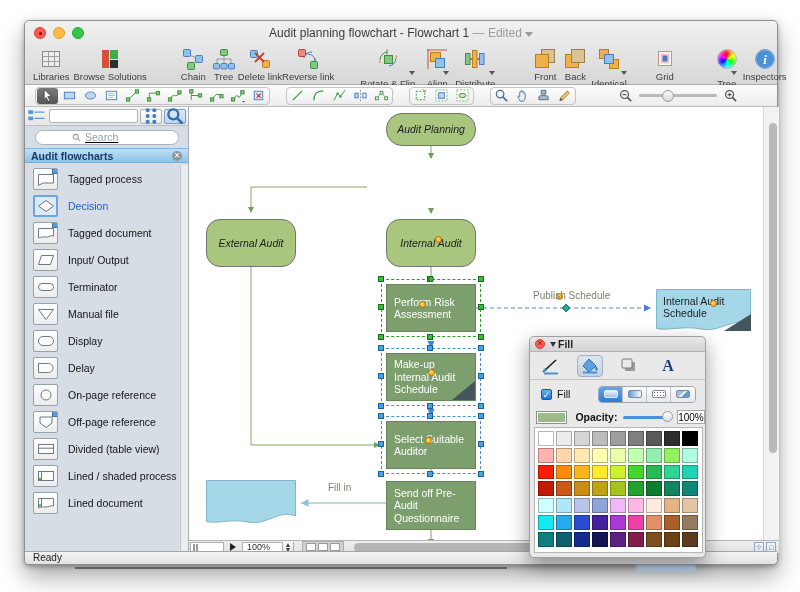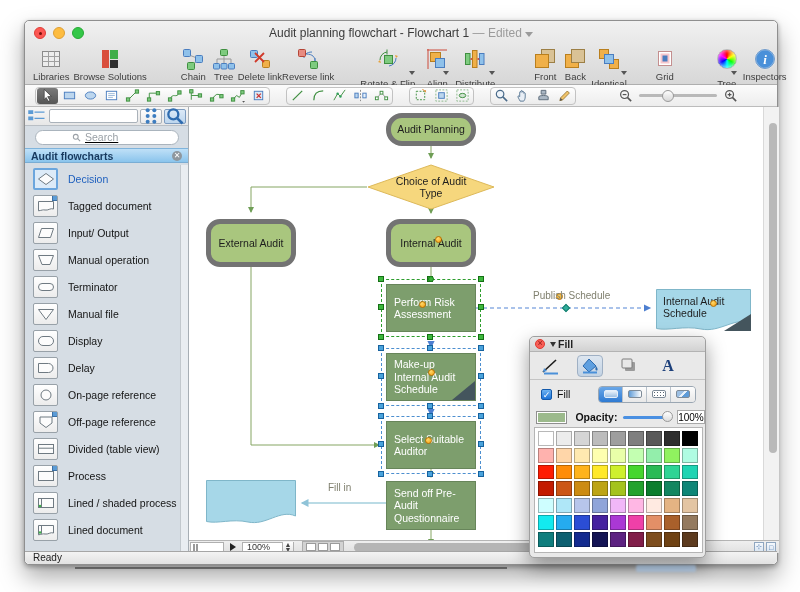--- a/index.html
+++ b/index.html
@@ -72,21 +72,21 @@
 
   
   .canvas { position:absolute; left:164px; top:86px; width:590px; height:446px; background:#fff; overflow:hidden; }
   .pageedge { position:absolute; left:574px; top:0; bottom:13px; width:1px; background:#d9d9d9; }
   .pagemargin { position:absolute; left:575px; right:0; top:0; bottom:13px; background:#f2f2f2; }
   .vscroll { position:absolute; right:1px; top:2px; width:9px; height:418px; }
   .vthumb { position:absolute; left:0; top:14px; width:8px; height:330px; background:#b9b9b9; border-radius:4px; }
   .connectors { position:absolute; left:0; top:0; pointer-events:none; }
 
   .node { position:absolute; font-size:10.5px; line-height:1.18; color:#1d1d1d; }
-  .term { background:#a9c67e; border:5px solid #737373; display:flex; align-items:center; justify-content:center; text-align:center; }
+  .term { background:#a9c67e; border:1px solid #737373; display:flex; align-items:center; justify-content:center; text-align:center;font-style:italic; }
   .pill { border-radius:16px; }
   .rrect { border-radius:14px; }
   .dark { background:#7d9e6d; border:1px solid #67855a; color:#fff; display:flex; align-items:center; padding:3px 7px; }
   .diam { display:flex; align-items:center; justify-content:center; text-align:center; }
   .diam svg, .doc svg { position:absolute; left:0; top:0; }
   .diam .txt { position:relative; width:74px; }
   .doc { position:absolute; }
   .doc .txt { position:relative; padding:6px 0 0 7px; font-size:10.5px; line-height:1.18; color:#1d1d1d; }
   .fold { position:absolute; right:0; bottom:0; width:0; height:0; border-bottom:19px solid #44555d; border-left:23px solid transparent; }
 
@@ -545,20 +545,31 @@
             <path d="M7.6 7.6L10.8 10.8" stroke="#9aa0a6" stroke-width="1.5"></path>
           </svg>
         <input placeholder="Search" style="">
       </div>
     </div>
     <div class="shead">
       <span class="t">Audit flowcharts</span>
       <span class="x">✕</span>
     </div>
     <div class="slist" id="slist">
+        <div class="sitem">
+          <span class="sicon">
+            <svg viewBox="0 0 20 16">
+              <g fill="#fcfcfc" stroke="#6f7a82" stroke-width="1">
+                <path d="M2.5 3.5h15v8.5h-10.5l-4.5 2.5z"></path>
+              </g>
+            </svg>
+            <span class="badge"></span>
+          </span>
+          <span class="slabel">Tagged process</span>
+        </div>
         <div class="sitem sel">
           <span class="sicon">
             <svg viewBox="0 0 20 16">
               <g fill="#fcfcfc" stroke="#6f7a82" stroke-width="1">
                 <path d="M10 2.5L17.5 8 10 13.5 2.5 8z"></path>
               </g>
             </svg>
           </span>
           <span class="slabel">Decision</span>
         </div>
@@ -575,30 +586,20 @@
         </div>
         <div class="sitem">
           <span class="sicon">
             <svg viewBox="0 0 20 16">
               <g fill="#fcfcfc" stroke="#6f7a82" stroke-width="1">
                 <path d="M5.5 3.5h12l-3 9h-12z"></path>
               </g>
             </svg>
           </span>
           <span class="slabel">Input/ Output</span>
-        </div>
-        <div class="sitem">
-          <span class="sicon">
-            <svg viewBox="0 0 20 16">
-              <g fill="#fcfcfc" stroke="#6f7a82" stroke-width="1">
-                <path d="M2.5 3.5h15l-3.5 9h-8z"></path>
-              </g>
-            </svg>
-          </span>
-          <span class="slabel">Manual operation</span>
         </div>
         <div class="sitem">
           <span class="sicon">
             <svg viewBox="0 0 20 16">
               <g fill="#fcfcfc" stroke="#6f7a82" stroke-width="1">
                 <rect x="2.5" y="4.5" width="15" height="7" rx="3.5"></rect>
               </g>
             </svg>
           </span>
           <span class="slabel">Terminator</span>
@@ -657,31 +658,20 @@
         <div class="sitem">
           <span class="sicon">
             <svg viewBox="0 0 20 16">
               <g fill="#fcfcfc" stroke="#6f7a82" stroke-width="1">
                 <rect x="2.5" y="3.5" width="15" height="9"></rect>
                 <path d="M2.5 7.2h15"></path>
               </g>
             </svg>
           </span>
           <span class="slabel">Divided (table view)</span>
-        </div>
-        <div class="sitem">
-          <span class="sicon">
-            <svg viewBox="0 0 20 16">
-              <g fill="#fcfcfc" stroke="#6f7a82" stroke-width="1">
-                <rect x="2.5" y="3.5" width="15" height="9"></rect>
-              </g>
-            </svg>
-            <span class="badge"></span>
-          </span>
-          <span class="slabel">Process</span>
         </div>
         <div class="sitem">
           <span class="sicon">
             <svg viewBox="0 0 20 16">
               <g fill="#fcfcfc" stroke="#6f7a82" stroke-width="1">
                 <rect x="2.5" y="3.5" width="15" height="9"></rect>
                 <path d="M5.5 3.5v9"></path>
                 <circle cx="4" cy="11" r="1.3" fill="#3fae49" stroke="none"></circle>
               </g>
             </svg>
@@ -731,26 +721,20 @@
         <path d="M242,297 V308" marker-end="url(#mb)"></path>
         <path d="M287,201 H461" marker-end="url(#mb)"></path>
       </g>
       <path d="M197,396 H113" stroke="#a3cfdd" stroke-width="1.3" fill="none" marker-end="url(#ml)"></path>
     </svg>
 
     <div class="node term pill" style="left:197px;top:6px;width:90px;height:33px">
         <span>Audit Planning</span>
       </div>
 
-    <div class="node diam" style="left:178px;top:57px;width:128px;height:46px">
-      <svg width="128" height="46">
-          <polygon points="64,1 127,23 64,45 1,23" fill="#f6d77d" stroke="#ddb95a"></polygon>
-        </svg>
-      <span class="txt">Choice of Audit Type</span>
-    </div>
 
     <div class="node term rrect" style="left:197px;top:112px;width:90px;height:48px">
         <span>Internal Audit</span>
       </div>
     <div class="node term rrect" style="left:17px;top:112px;width:90px;height:48px">
         <span>External Audit</span>
       </div>
 
     <div class="node dark" style="left:197px;top:177px;width:90px;height:48px">
         <span>Perform Risk Assessment</span>

